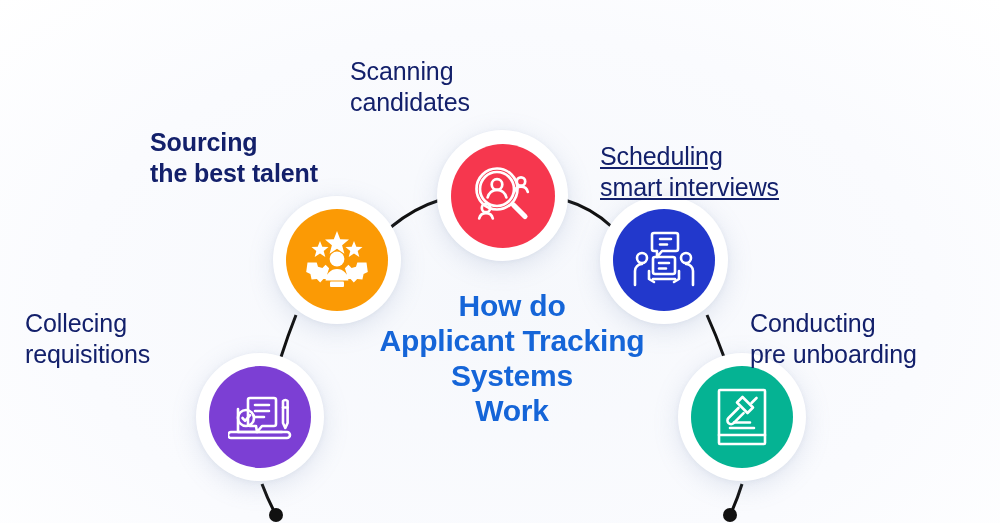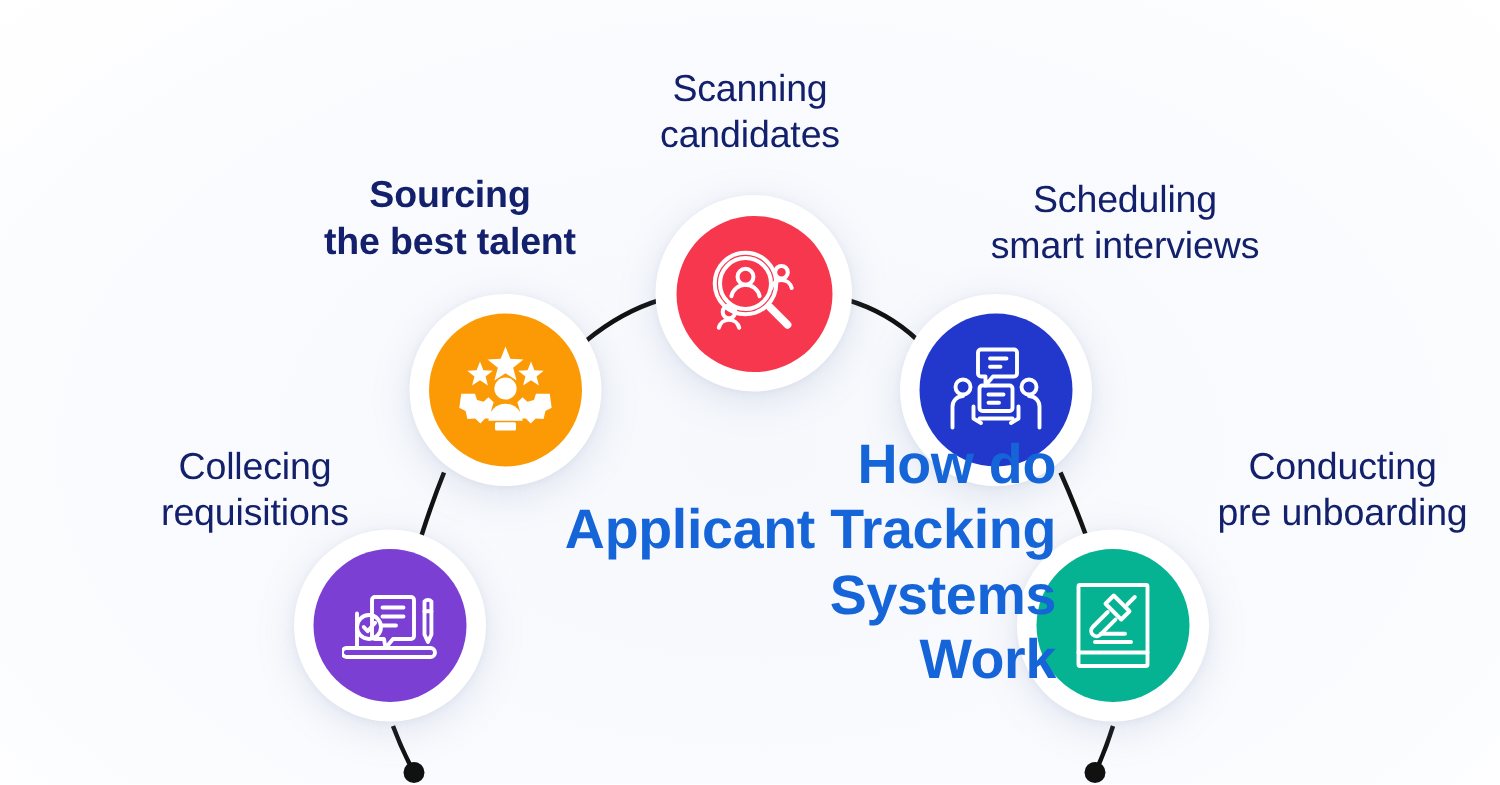--- a/index.html
+++ b/index.html
@@ -57,39 +57,40 @@
   .node-lowright { left: 678px; top: 353px; width: 128px; height: 128px; }
   .node-lowright .disc { width: 102px; height: 102px; }
 
   
   .label {
     position: absolute;
     color: #13206b;
     font-size: 25px;
     line-height: 1.22;
     letter-spacing: -0.1px;
-    text-align: center;
+    text-align: left;
     white-space: pre-line;
     font-weight: 400;
+    margin-top: 12px;
   }
   .label-top      { left: 350px; top: 44px;  width: 300px; }
   .label-upleft   { left: 150px; top: 115px; width: 300px; font-weight: bold; }
-  .label-upright  { left: 600px; top: 118px; width: 300px; }
+  .label-upright  { left: 600px; top: 129px; width: 300px; text-decoration: underline; }
   .label-lowleft  { left: 25px;  top: 296px; width: 290px; }
   .label-lowright { left: 750px; top: 296px; width: 290px; }
 
   
   .center-title {
     position: absolute;
-    left: 304px;
+    left: 312px;
     top: 288px;
     width: 400px;
-    text-align: right;
+    text-align: center;
     color: #1565d8;
-    font-size: 37px;
+    font-size: 30px;
     font-weight: 700;
     line-height: 1.17;
     letter-spacing: -0.2px;
     white-space: pre-line;
   }
 </style>
 </head>
 <body>
 
 <div id="infographic">

